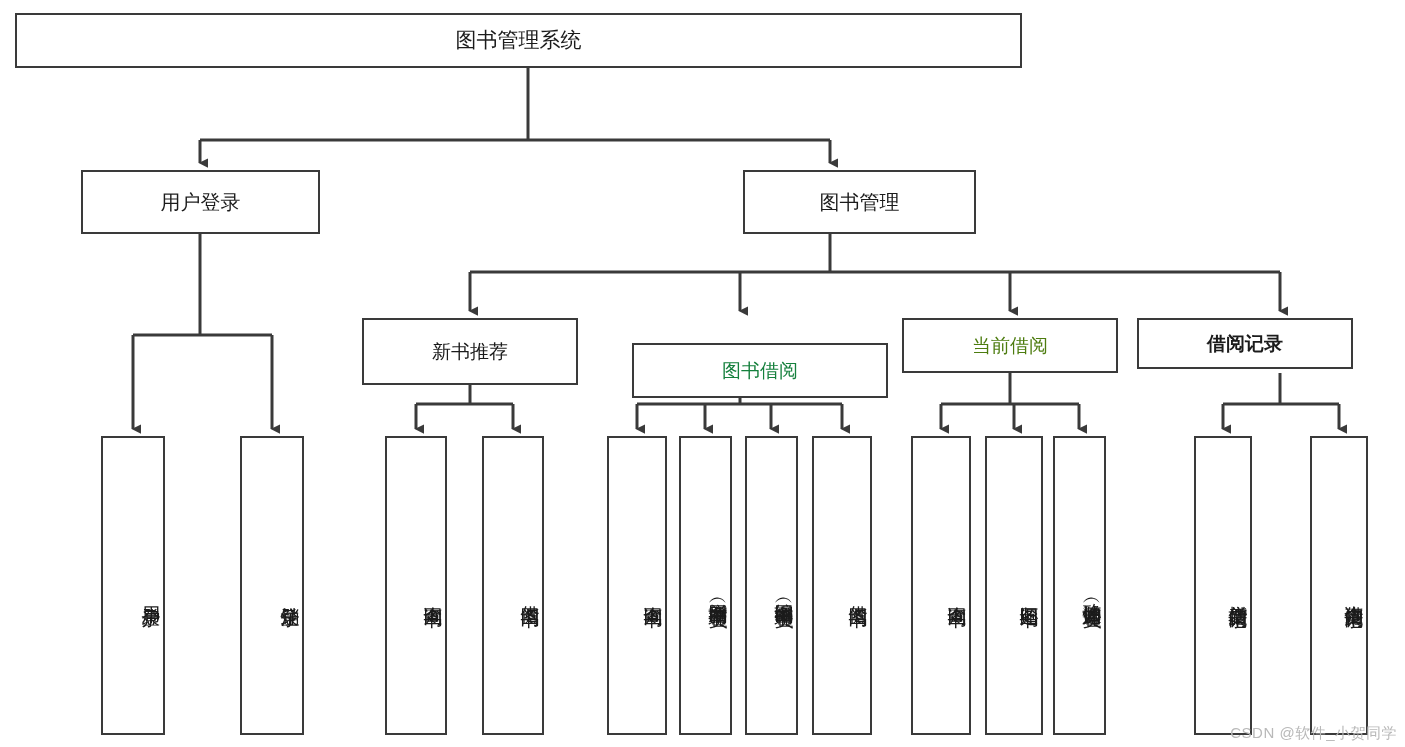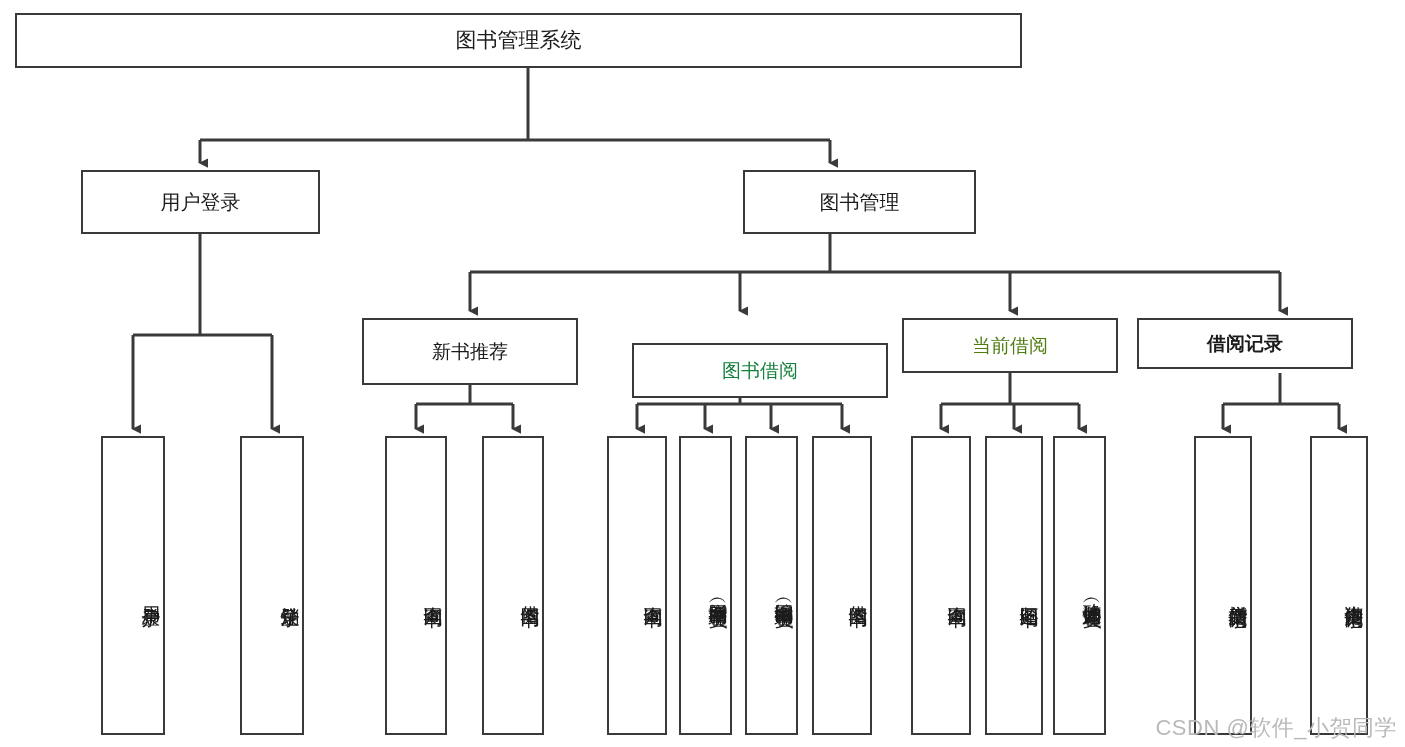--- a/index.html
+++ b/index.html
@@ -59,21 +59,21 @@
     display: block;
     white-space: pre-line;
   }
   .node.leaf .node-label {
     white-space: normal;
   }
   #watermark {
     position: absolute;
     right: 8px;
     bottom: 4px;
-    font-size: 22px;
+    font-size: 15px;
     color: #b9b9b9;
     letter-spacing: 0.5px;
     user-select: none;
     pointer-events: none;
   }
 </style>
 </head>
 <body>
 
 <div id="diagram-root" style="background: rgb(255, 255, 255); border-radius: 17px;">

